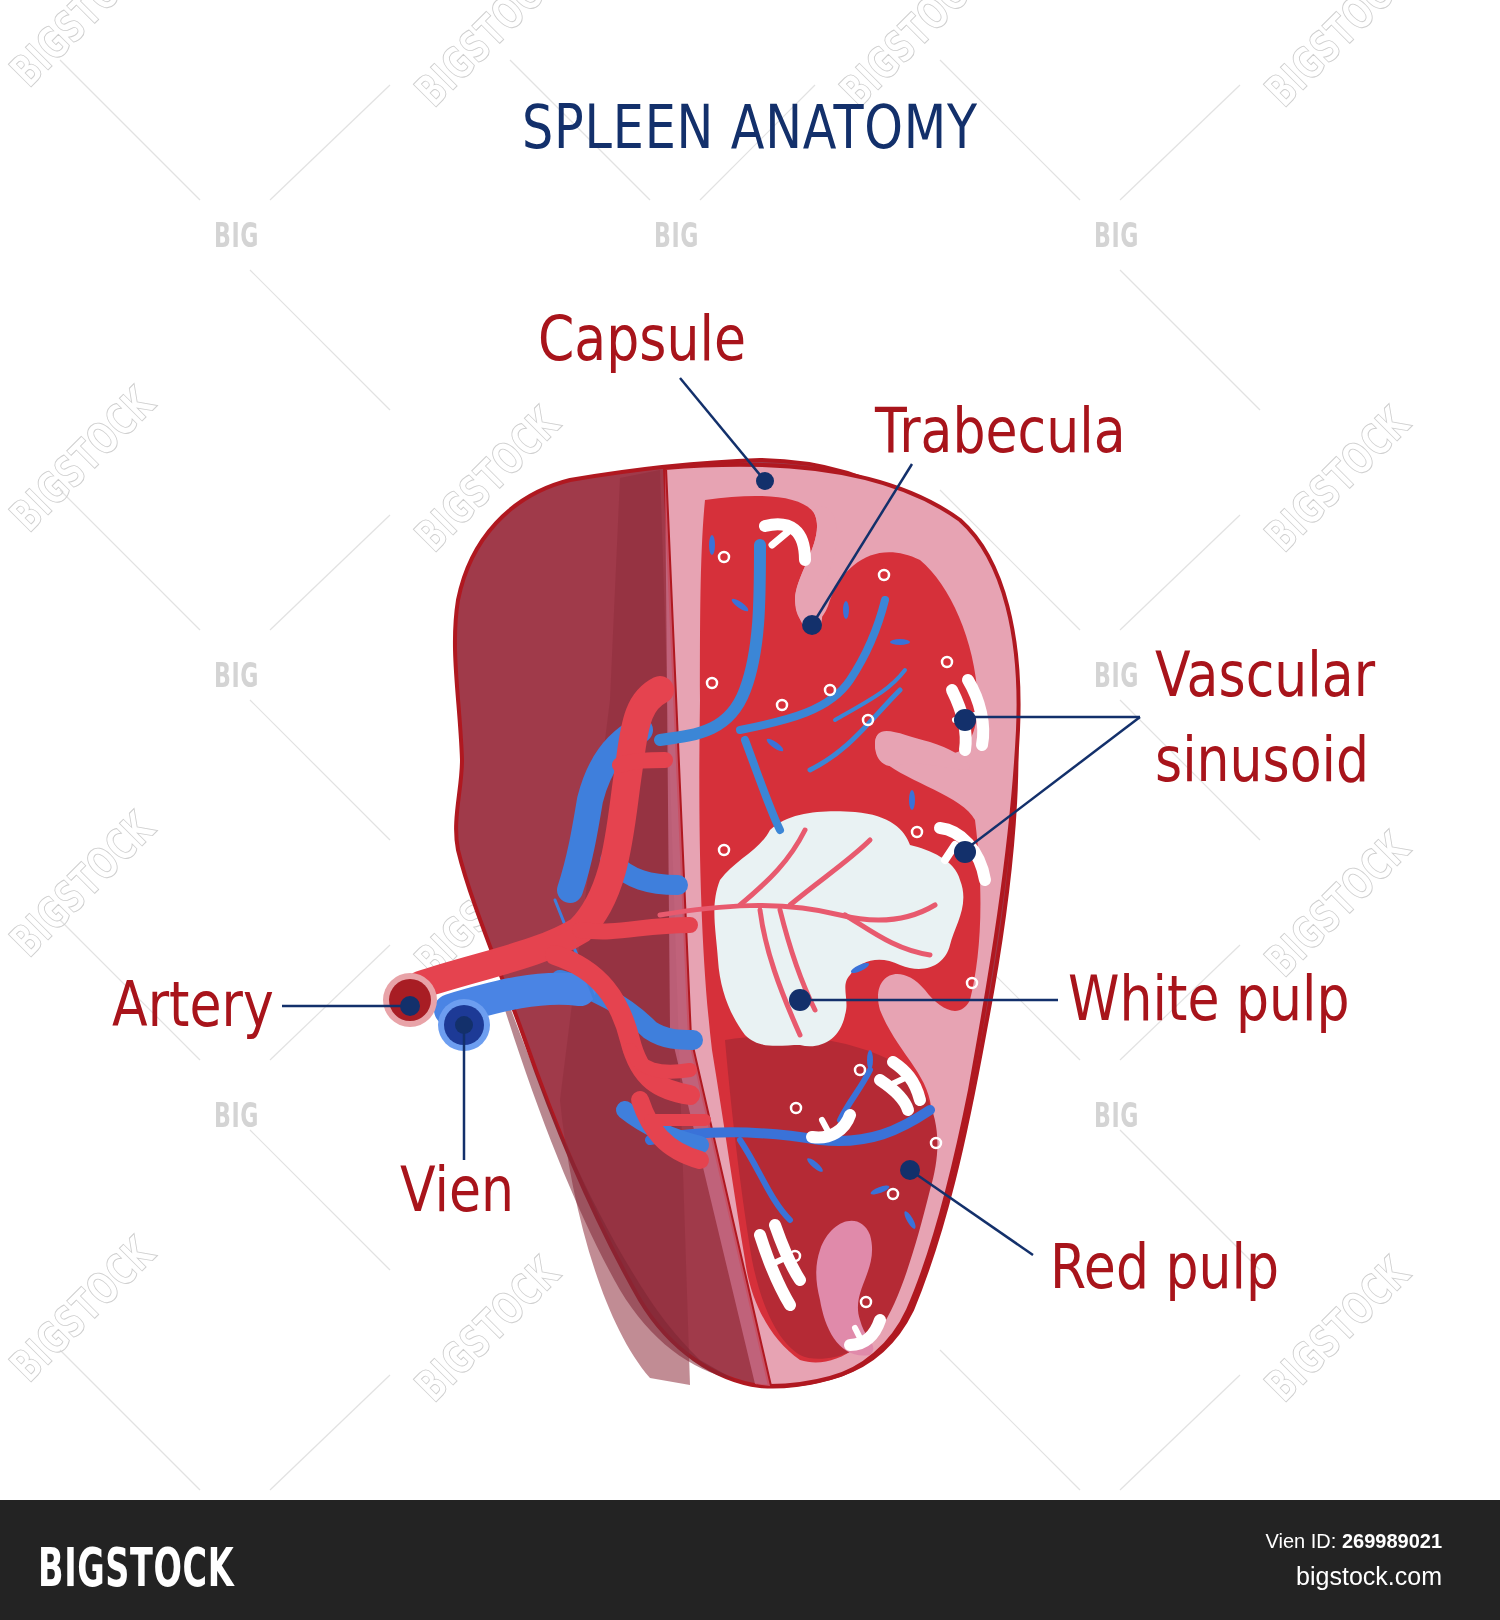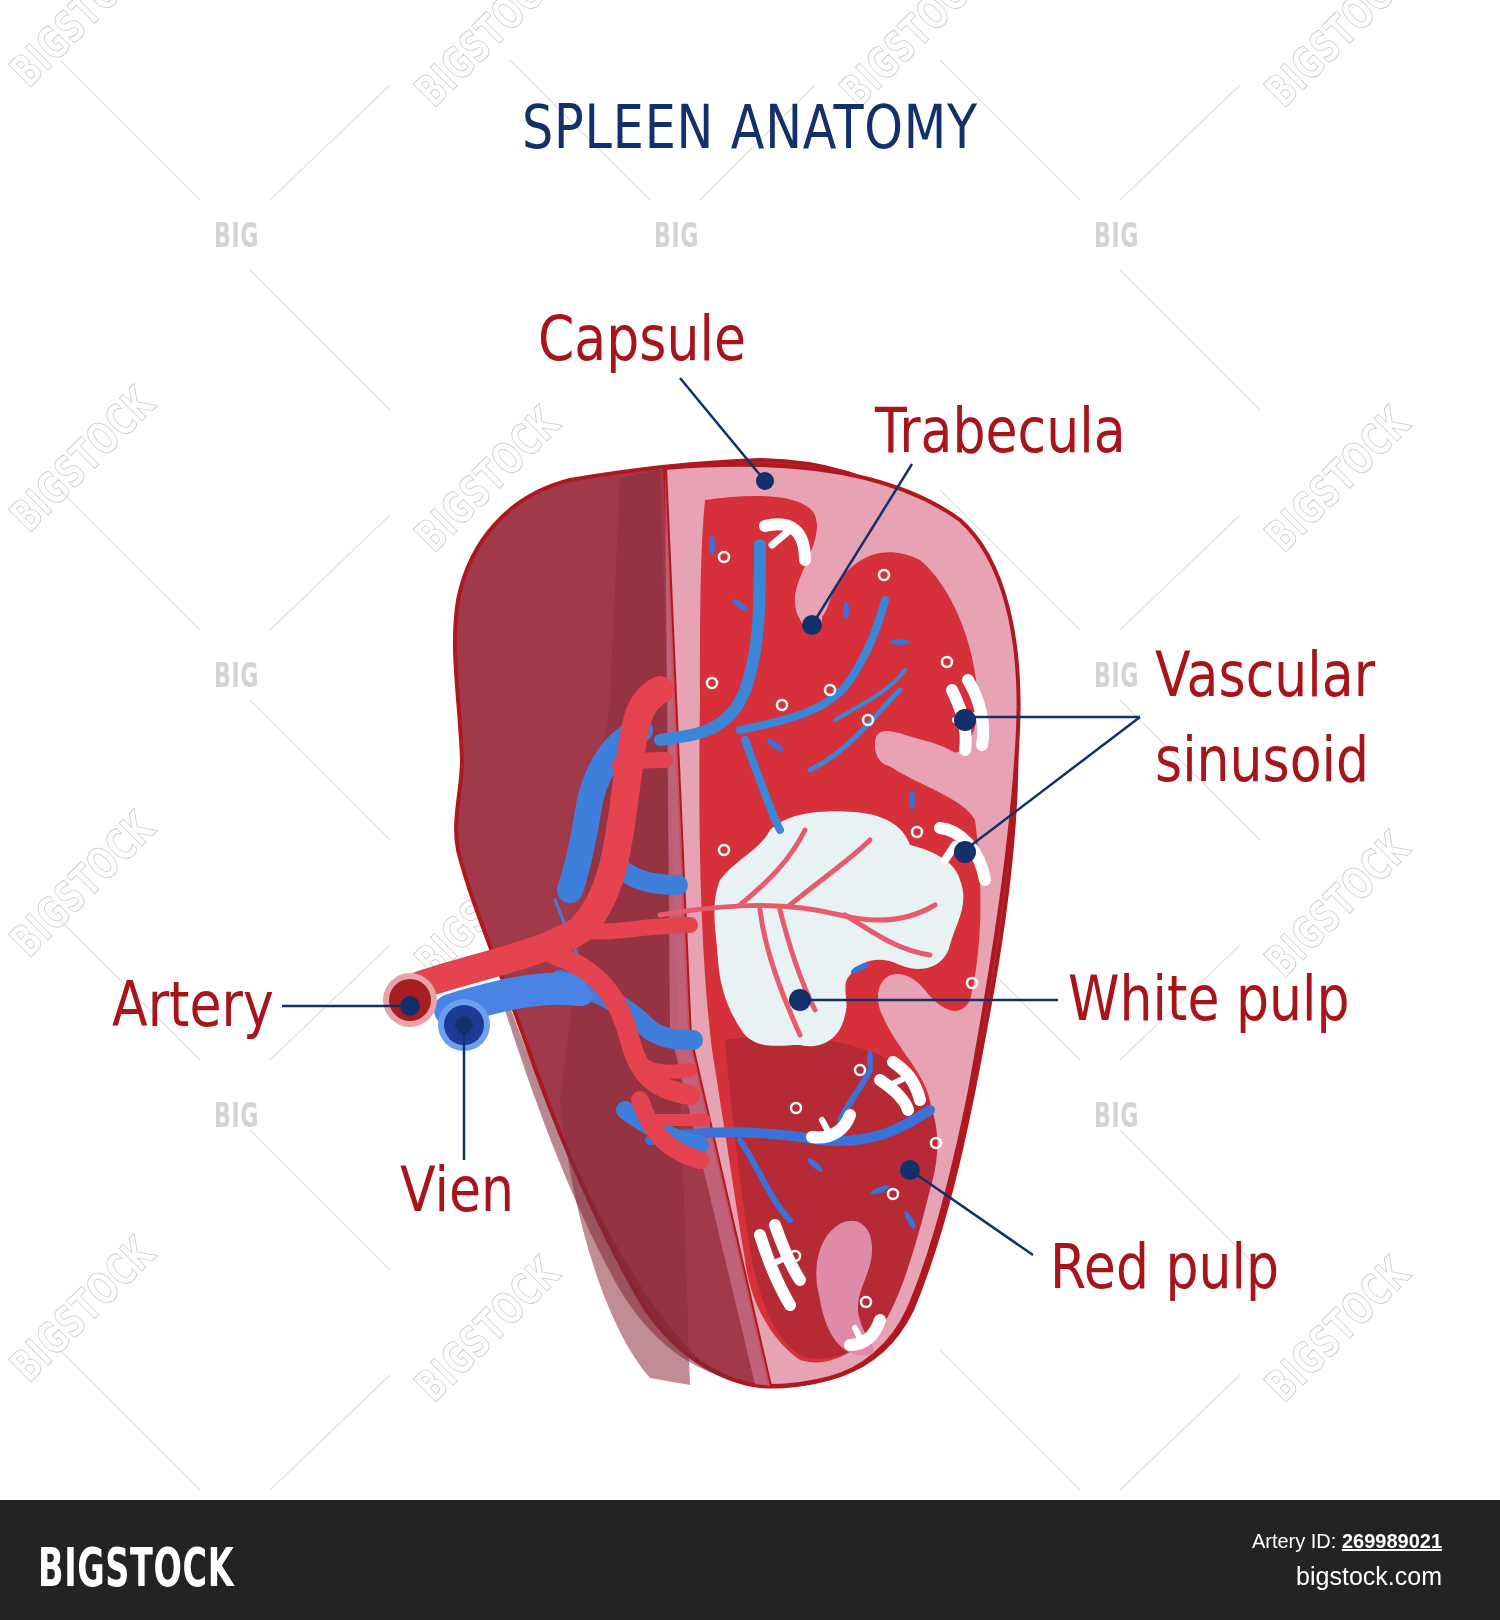--- a/index.html
+++ b/index.html
@@ -16,21 +16,21 @@
             font-size: 34px; font-weight: 700; transform: scaleX(0.65); transform-origin: 0 0; letter-spacing: 1px; }
   .wm-stock { position: absolute; color: #dcdcdc; font-family: "DejaVu Sans", sans-serif;
               font-size: 44px; font-weight: 700; transform: rotate(-45deg) scaleX(0.7); transform-origin: 0 0; letter-spacing: 1px;
               -webkit-text-stroke: 1px #cfcfcf; color: transparent; }
   svg.art { position: absolute; left: 0; top: 0; }
   .footer { position: absolute; left: 0; top: 1500px; width: 1500px; height: 120px; background: #232323; }
   .brand { position: absolute; left: 38px; top: 36px; color: #ffffff; font-size: 54px; font-weight: 700;
            font-family: "DejaVu Sans", sans-serif; transform: scaleX(0.62); transform-origin: 0 0; letter-spacing: 1px; }
   .img-id { position: absolute; right: 58px; top: 30px; color: #ffffff; font-size: 20px; text-align: right;
             font-family: "Liberation Sans", sans-serif; }
-  .img-id b { font-weight: 700; text-decoration: underline; }
+  .img-id b { font-weight: 700; }
   .site { position: absolute; right: 58px; top: 62px; color: #ffffff; font-size: 25px;
           font-family: "Liberation Sans", sans-serif; }
 </style>
 </head>
 <body>
 
 <div class="canvas">
 
   <svg class="art" width="1500" height="1500">
     <g stroke="#e2e2e2" stroke-width="1.2" fill="none">
@@ -259,17 +259,17 @@
   <div class="label" style="left:1155px; top:725px;">sinusoid</div>
   <div class="label" style="left:1068px; top:964px;">White pulp</div>
   <div class="label" style="left:1050px; top:1232px;">Red pulp</div>
   <div class="label" style="left:112px; top:970px;">Artery</div>
   <div class="label" style="left:400px; top:1155px;">Vien</div>
 </div>
 
 <div class="footer">
   <div class="brand">BIGSTOCK</div>
   <div class="img-id">
-    <span>Artery ID:</span>
+    <span>Vien ID:</span>
     <b>269989021</b>
   </div>
   <div class="site">bigstock.com</div>
 </div>
 
 </body></html>

